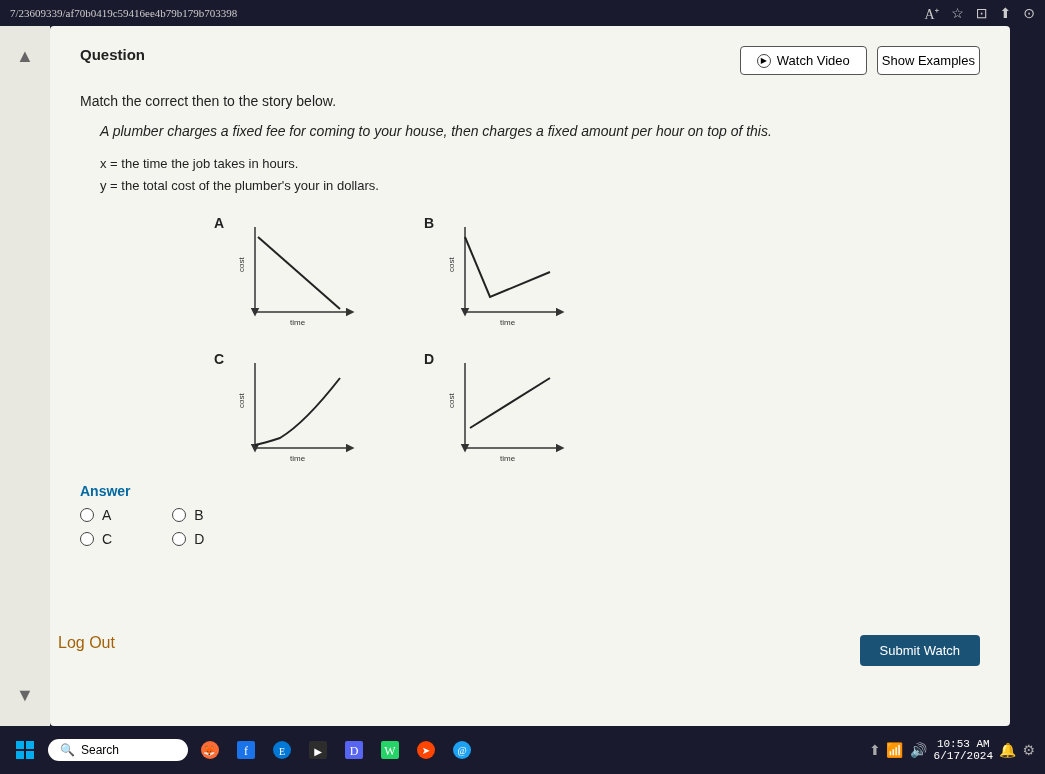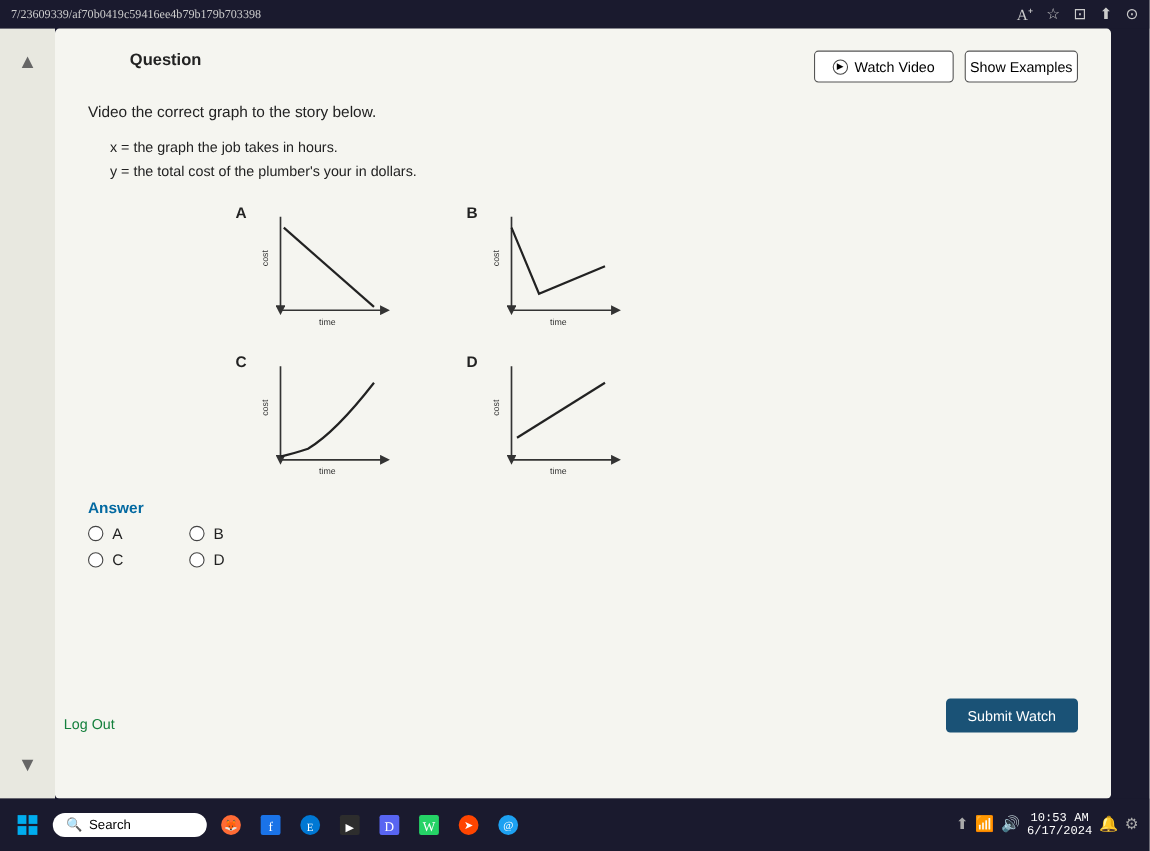--- a/index.html
+++ b/index.html
@@ -64,21 +64,20 @@
       color: #666;
       cursor: pointer;
     }
 
     
     .header-row {
       display: flex;
       justify-content: space-between;
       align-items: flex-start;
       margin-bottom: 18px;
-      margin-left: 38px;
     }
     .question-label {
       font-size: 15px;
       font-weight: bold;
       color: #222;
       font-family: Arial, sans-serif;
     }
     .header-buttons {
       display: flex;
       gap: 10px;
@@ -266,23 +265,23 @@
       color: white;
       font-size: 11px;
       font-family: Liberation Mono, monospace;
       text-align: center;
     }
 
     
     .logout-btn {
       position: absolute;
       left: 8px;
-      bottom: 60px;
-      font-size: 13px;
-      color: #15803d;
+      bottom: 74px;
+      font-size: 16px;
+      color: #a16207;
       font-family: Arial, sans-serif;
       cursor: pointer;
     }
   </style>
 </head>
 <body>
 
 <div class="top-bar">
   <span>7/23609339/af70b0419c59416ee4b79b179b703398</span>
   <div class="top-bar-right">
@@ -306,26 +305,29 @@
     <div class="header-buttons">
       <button class="watch-video-btn">
         <span class="play-icon">▶</span>
         <span>Watch Video</span>
       </button>
       <button class="show-examples-btn">Show Examples</button>
     </div>
   </div>
 
   <div class="story-text">
-    <span>Video the correct graph to the story below.</span>
-  </div>
-
+    <span>Match the correct then to the story below.</span>
+  </div>
+
+  <div class="story-text" style="margin-left: 20px;">
+    <span class="italic-text">A plumber charges a fixed fee for coming to your house, then charges a fixed amount per hour on top of this.</span>
+  </div>
 
   <div class="var-defs" style="margin-left: 20px; margin-top: 10px;">
-    <div>x = the graph the job takes in hours.</div>
+    <div>x = the time the job takes in hours.</div>
     <div>y = the total cost of the plumber's your in dollars.</div>
   </div>
 
   <div class="graphs-row" style="display:flex; gap:80px; margin-left:150px; margin-bottom:16px;">
 
     <div class="graph-wrapper" style="position:relative;">
       <span class="graph-label" style="position:absolute;left:-16px;top:-2px;font-weight:bold;font-size:14px;font-family:Arial,sans-serif;">A</span>
       <svg class="graph-svg" width="130" height="120" viewBox="0 0 130 120">
 
         <line x1="25" y1="10" x2="25" y2="95" stroke="#333" stroke-width="1.5" marker-end="url(#arrow)"></line>

